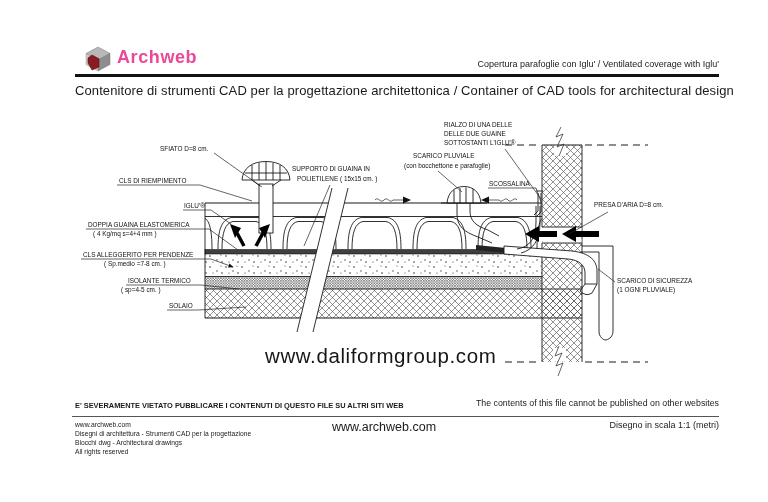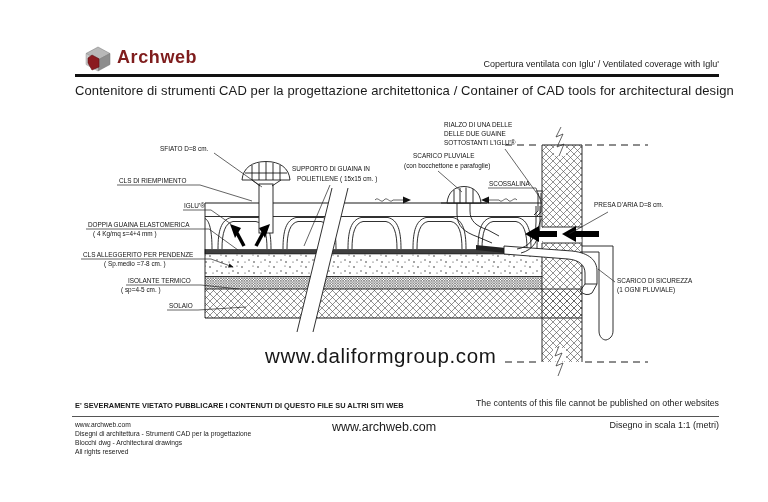--- a/index.html
+++ b/index.html
@@ -2,21 +2,21 @@
 <html><head>
 <meta charset="utf-8">
 <style>
   html,body{margin:0;padding:0;}
   body{
     width:768px;height:502px;position:relative;background:#fff;overflow:hidden;
     font-family:"Liberation Sans",sans-serif;color:#1a1a1a;
   }
   .abs{position:absolute;}
   
-  .logo-text{left:117px;top:47px;font-size:18px;font-weight:bold;color:#7f1d1d;letter-spacing:.6px;}
+  .logo-text{left:117px;top:47px;font-size:18px;font-weight:bold;color:#ec4899;letter-spacing:.6px;}
   .tagline{right:49px;top:59px;font-size:9px;white-space:nowrap;}
   .header-rule{left:75px;right:49px;top:74px;height:3px;background:#111;}
   .page-title{left:75px;top:83px;font-size:13px;white-space:nowrap;letter-spacing:.1px;}
   
   .notice-it{left:75px;top:401px;font-size:7.4px;white-space:nowrap;font-weight:bold;}
   .notice-en{right:49px;top:398px;font-size:8.8px;white-space:nowrap;margin-left:34px;}
   .footer-rule{left:72px;right:49px;top:416px;height:1px;background:#555;}
   .foot-left{left:75px;top:420px;font-size:6.7px;line-height:9px;white-space:nowrap;}
   .foot-center{left:0;right:0;top:420px;text-align:center;font-size:12.5px;white-space:nowrap;}
   .foot-right{right:49px;top:420px;font-size:9px;white-space:nowrap;margin-left:10px;}
@@ -33,21 +33,21 @@
 </head>
 <body>
 
 <svg class="abs" style="left:84px;top:45px" width="28" height="28" viewBox="0 0 28 28" aria-hidden="true">
   <polygon points="14,2 26,8.5 14,15 2,8.5" fill="#b8b8b8" stroke="#777" stroke-width="0.5"></polygon>
   <polygon points="26,8.5 26,19.5 14,26 14,15" fill="#8d8d8d" stroke="#777" stroke-width="0.5"></polygon>
   <polygon points="2,8.5 14,15 14,26 2,19.5" fill="#c9c9c9" stroke="#999" stroke-width="0.5"></polygon>
   <polygon points="8,10 15,13.8 15,22 8,25 4,18 4,13" fill="#8b1b20" stroke="#5e1115" stroke-width="0.6"></polygon>
 </svg>
 <div class="abs logo-text">Archweb</div>
-<div class="abs tagline">Copertura ventilata con Iglu'  /  Ventilated coverage with Iglu'</div>
+<div class="abs tagline">Copertura parafoglie con Iglu'  /  Ventilated coverage with Iglu'</div>
 <div class="abs header-rule"></div>
 <div class="abs page-title">Contenitore di strumenti CAD per la progettazione architettonica  /  Container of CAD tools for architectural design</div>
 
 <svg id="drawing" width="768" height="502" viewBox="0 0 768 502">
   <defs>
     <pattern id="xh" width="7" height="7" patternUnits="userSpaceOnUse">
       <path d="M0,7 L7,0 M0,0 L7,7" stroke="#4a4a4a" stroke-width="0.6" fill="none"></path>
     </pattern>
     <pattern id="xhd" width="2.6" height="2.6" patternUnits="userSpaceOnUse">
       <path d="M0,2.6 L2.6,0 M0,0 L2.6,2.6" stroke="#333" stroke-width="0.5" fill="none"></path>

